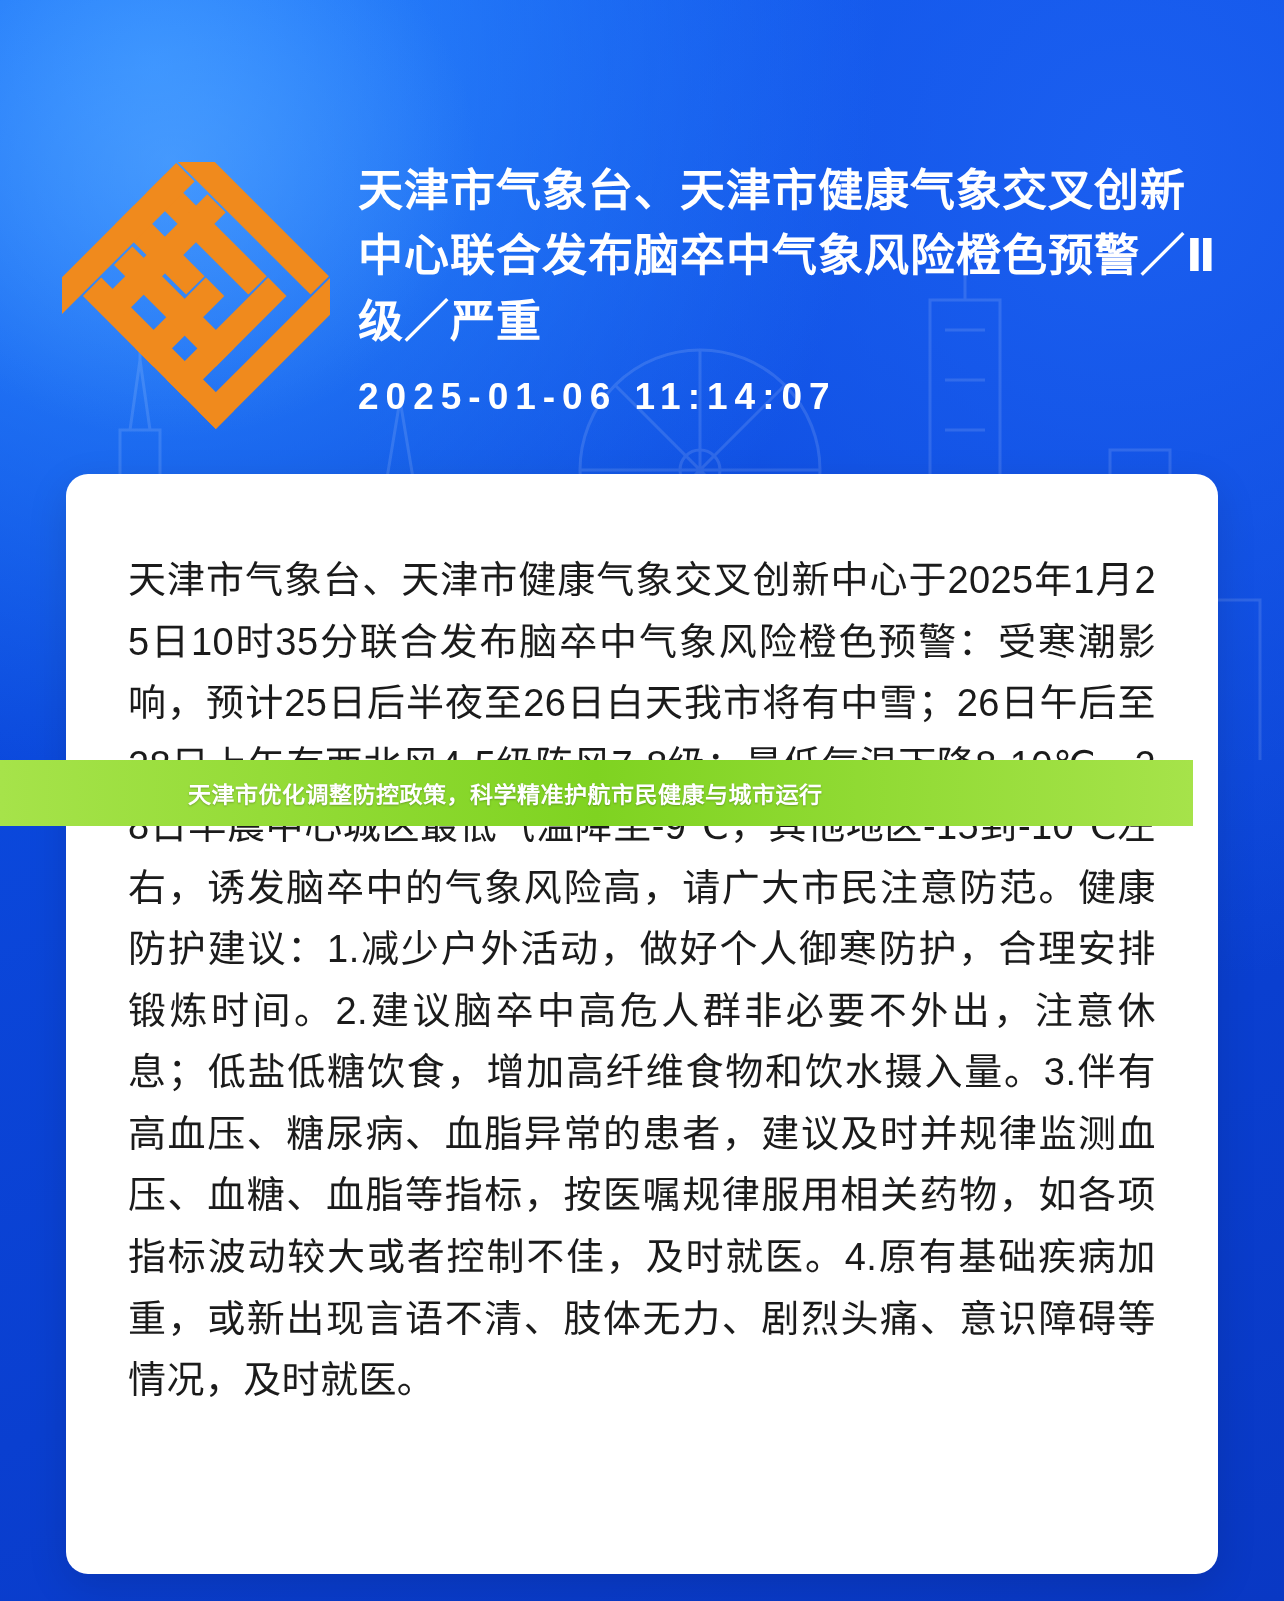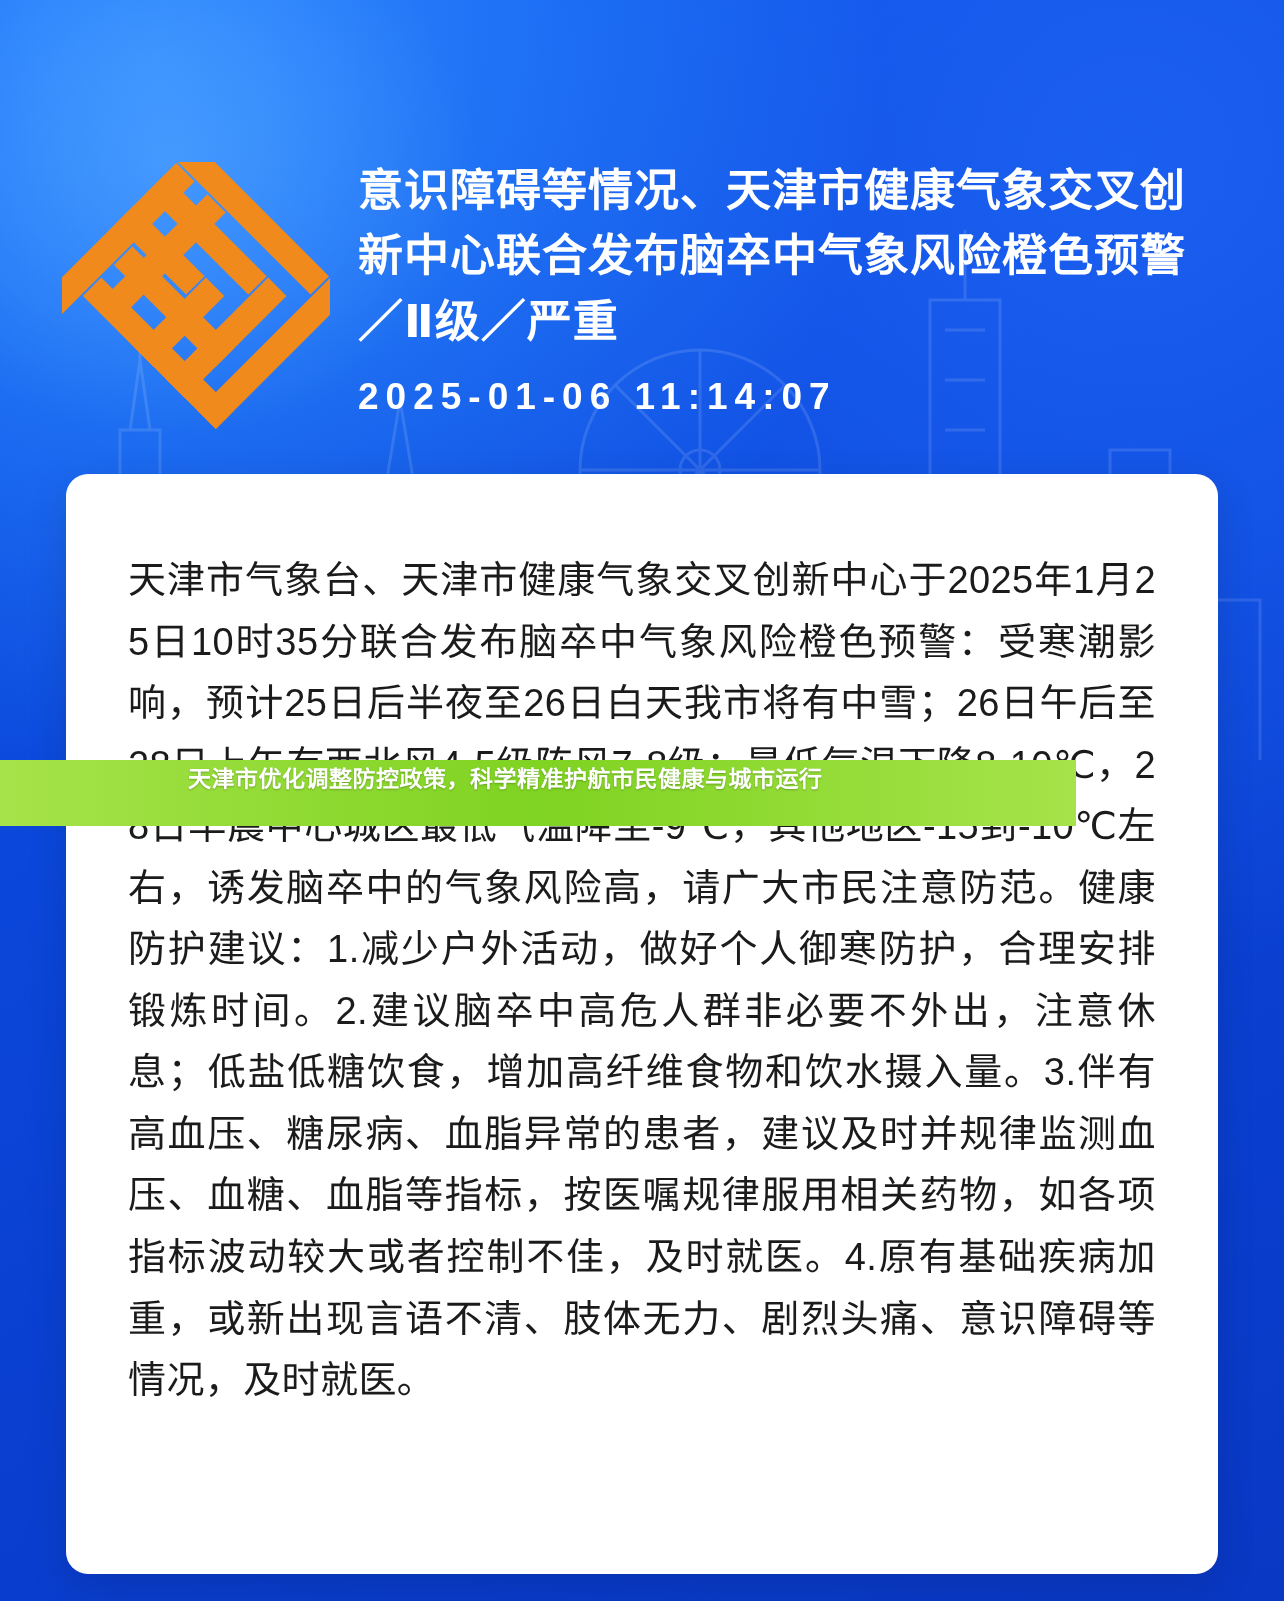--- a/index.html
+++ b/index.html
@@ -101,25 +101,25 @@
     letter-spacing: 0.4px;
     text-align: justify;
     word-break: break-all;
   }
 
   
   .banner {
     position: absolute;
     left: 0;
     top: 760px;
-    width: 1076px;
+    width: 1193px;
     height: 66px;
     background: linear-gradient(90deg, #a6e34a 0%, #7fd321 50%, #a6e34a 100%);
     display: flex;
-    align-items: flex-start;
+    align-items: center;
   }
   .banner-text {
     margin: 0 0 0 188px;
     color: #ffffff;
     font-size: 23px;
     font-weight: bold;
     letter-spacing: 0.5px;
     text-shadow: 0 1px 2px rgba(0,0,0,0.25);
   }
 </style>
@@ -180,21 +180,21 @@
 
       <rect x="54" y="188" width="188" height="26"></rect>
       <rect x="54" y="144" width="144" height="26"></rect>
 
       <rect x="26" y="54" width="26" height="188"></rect>
       <rect x="70" y="54" width="26" height="144"></rect>
     </g>
   </svg>
 
   <div class="header-text">
-    <h1 class="header-title">意识障碍等情况、天津市健康气象交叉创新中心联合发布脑卒中气象风险橙色预警／Ⅱ级／严重</h1>
+    <h1 class="header-title">天津市气象台、天津市健康气象交叉创新中心联合发布脑卒中气象风险橙色预警／Ⅱ级／严重</h1>
     <div class="header-time">2025-01-06 11:14:07</div>
   </div>
 </div>
 
 <div class="card">
   <div class="card-body">
     <p class="card-text">天津市气象台、天津市健康气象交叉创新中心于2025年1月25日10时35分联合发布脑卒中气象风险橙色预警：受寒潮影响，预计25日后半夜至26日白天我市将有中雪；26日午后至28日上午有西北风4-5级阵风7-8级；最低气温下降8-10℃，28日早晨中心城区最低气温降至-9℃，其他地区-15到-10℃左右，诱发脑卒中的气象风险高，请广大市民注意防范。健康防护建议：1.减少户外活动，做好个人御寒防护，合理安排锻炼时间。2.建议脑卒中高危人群非必要不外出，注意休息；低盐低糖饮食，增加高纤维食物和饮水摄入量。3.伴有高血压、糖尿病、血脂异常的患者，建议及时并规律监测血压、血糖、血脂等指标，按医嘱规律服用相关药物，如各项指标波动较大或者控制不佳，及时就医。4.原有基础疾病加重，或新出现言语不清、肢体无力、剧烈头痛、意识障碍等情况，及时就医。</p>
   </div>
 </div>
 

